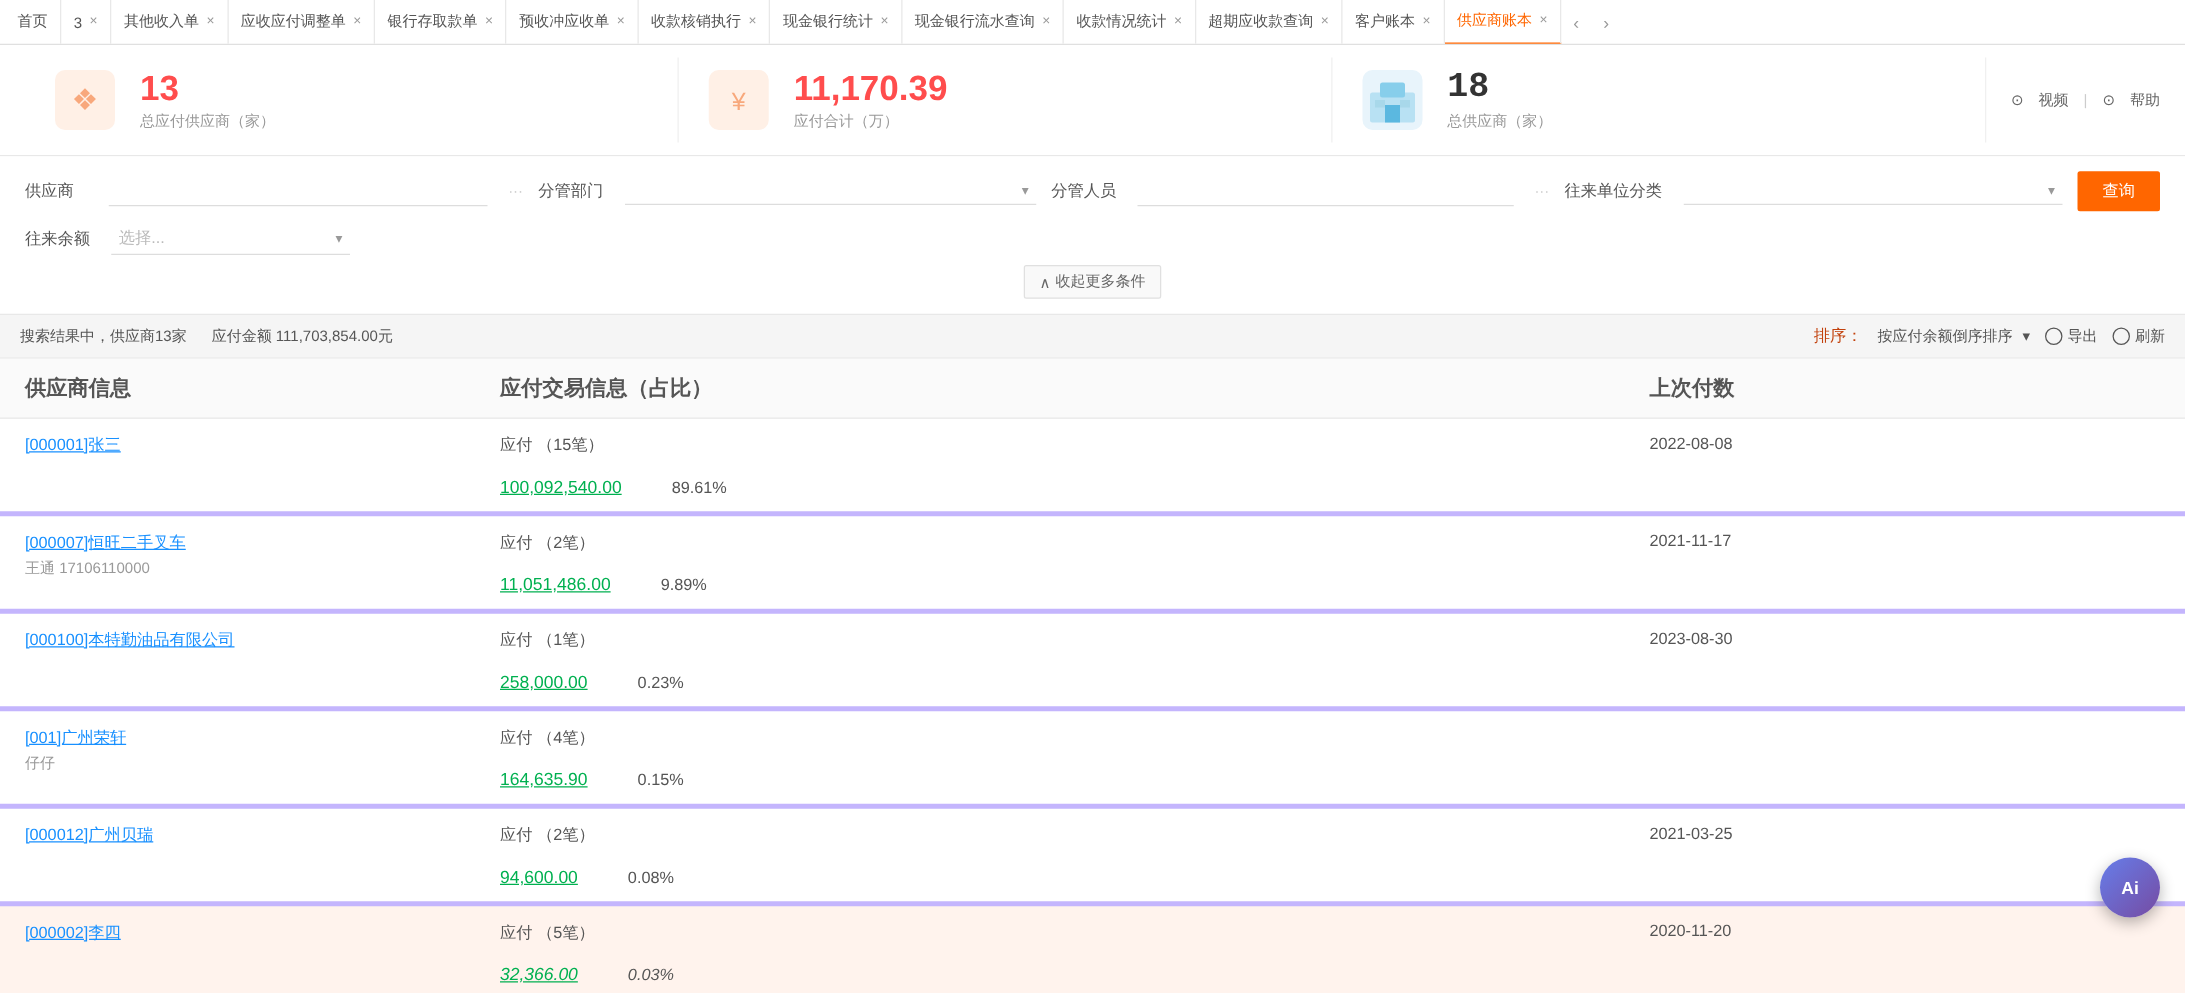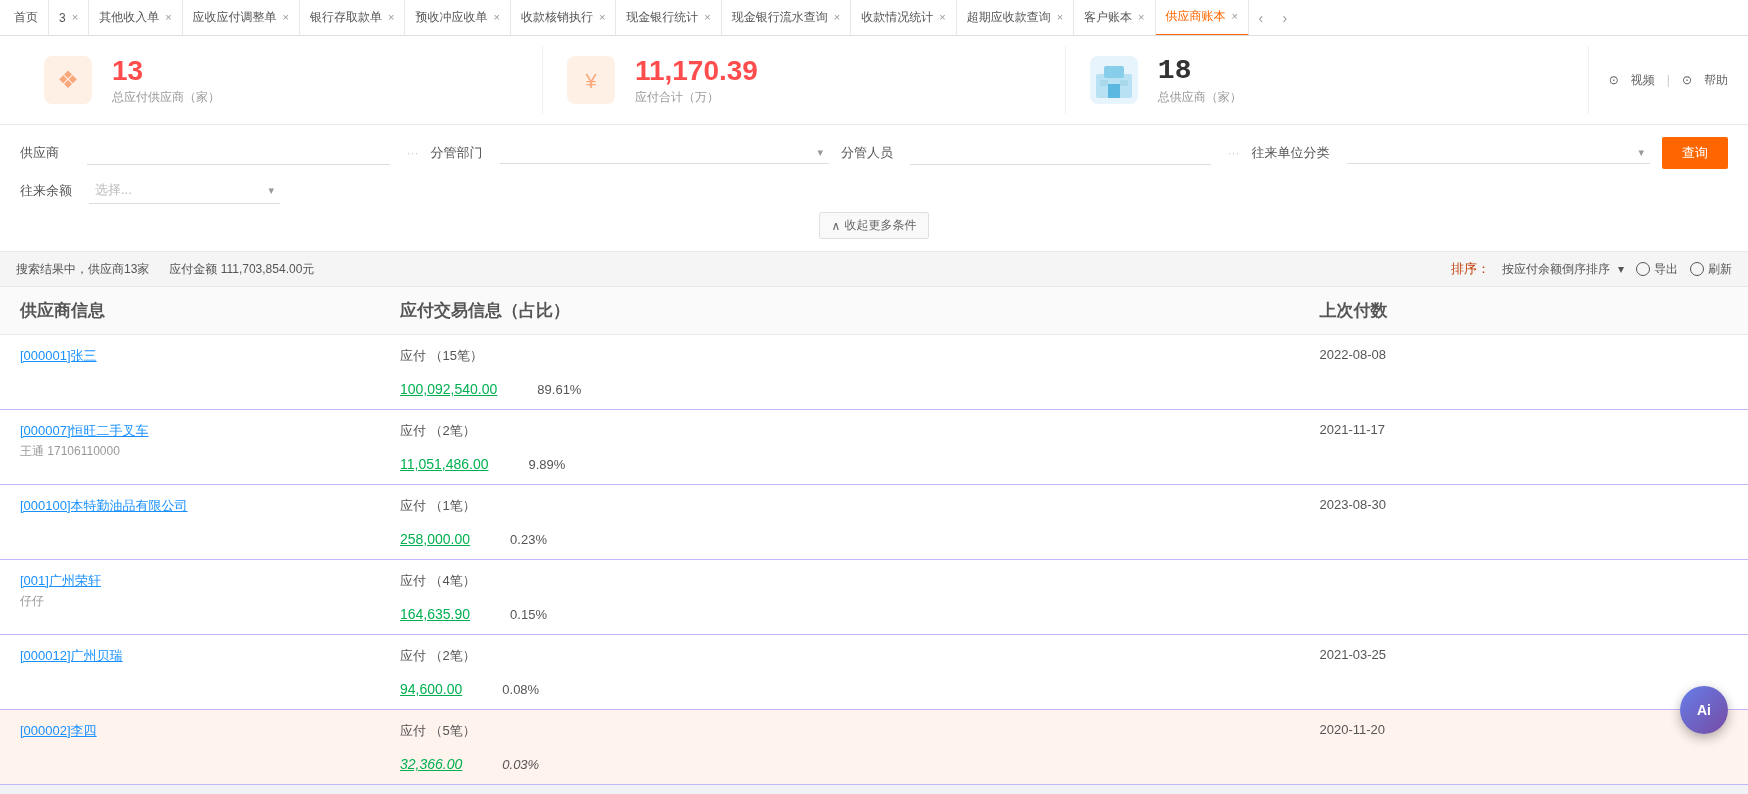--- a/index.html
+++ b/index.html
@@ -229,21 +229,21 @@
       border-bottom: 1px solid #e8e8e8;
     }
     .data-table th {
       padding: 12px 20px;
       text-align: left;
       font-size: 17px;
       font-weight: 700;
       color: #555;
     }
     .data-table tbody tr {
-      border-bottom: 1px solid #c4b5fd;
+      border-bottom: 4px solid #c4b5fd;
     }
     .data-table tbody tr.highlighted { background: #fff3ed; }
     .data-table td {
       padding: 12px 20px;
       vertical-align: top;
       font-size: 13px;
     }
     .supplier-link {
       color: #1890ff;
       text-decoration: underline;

